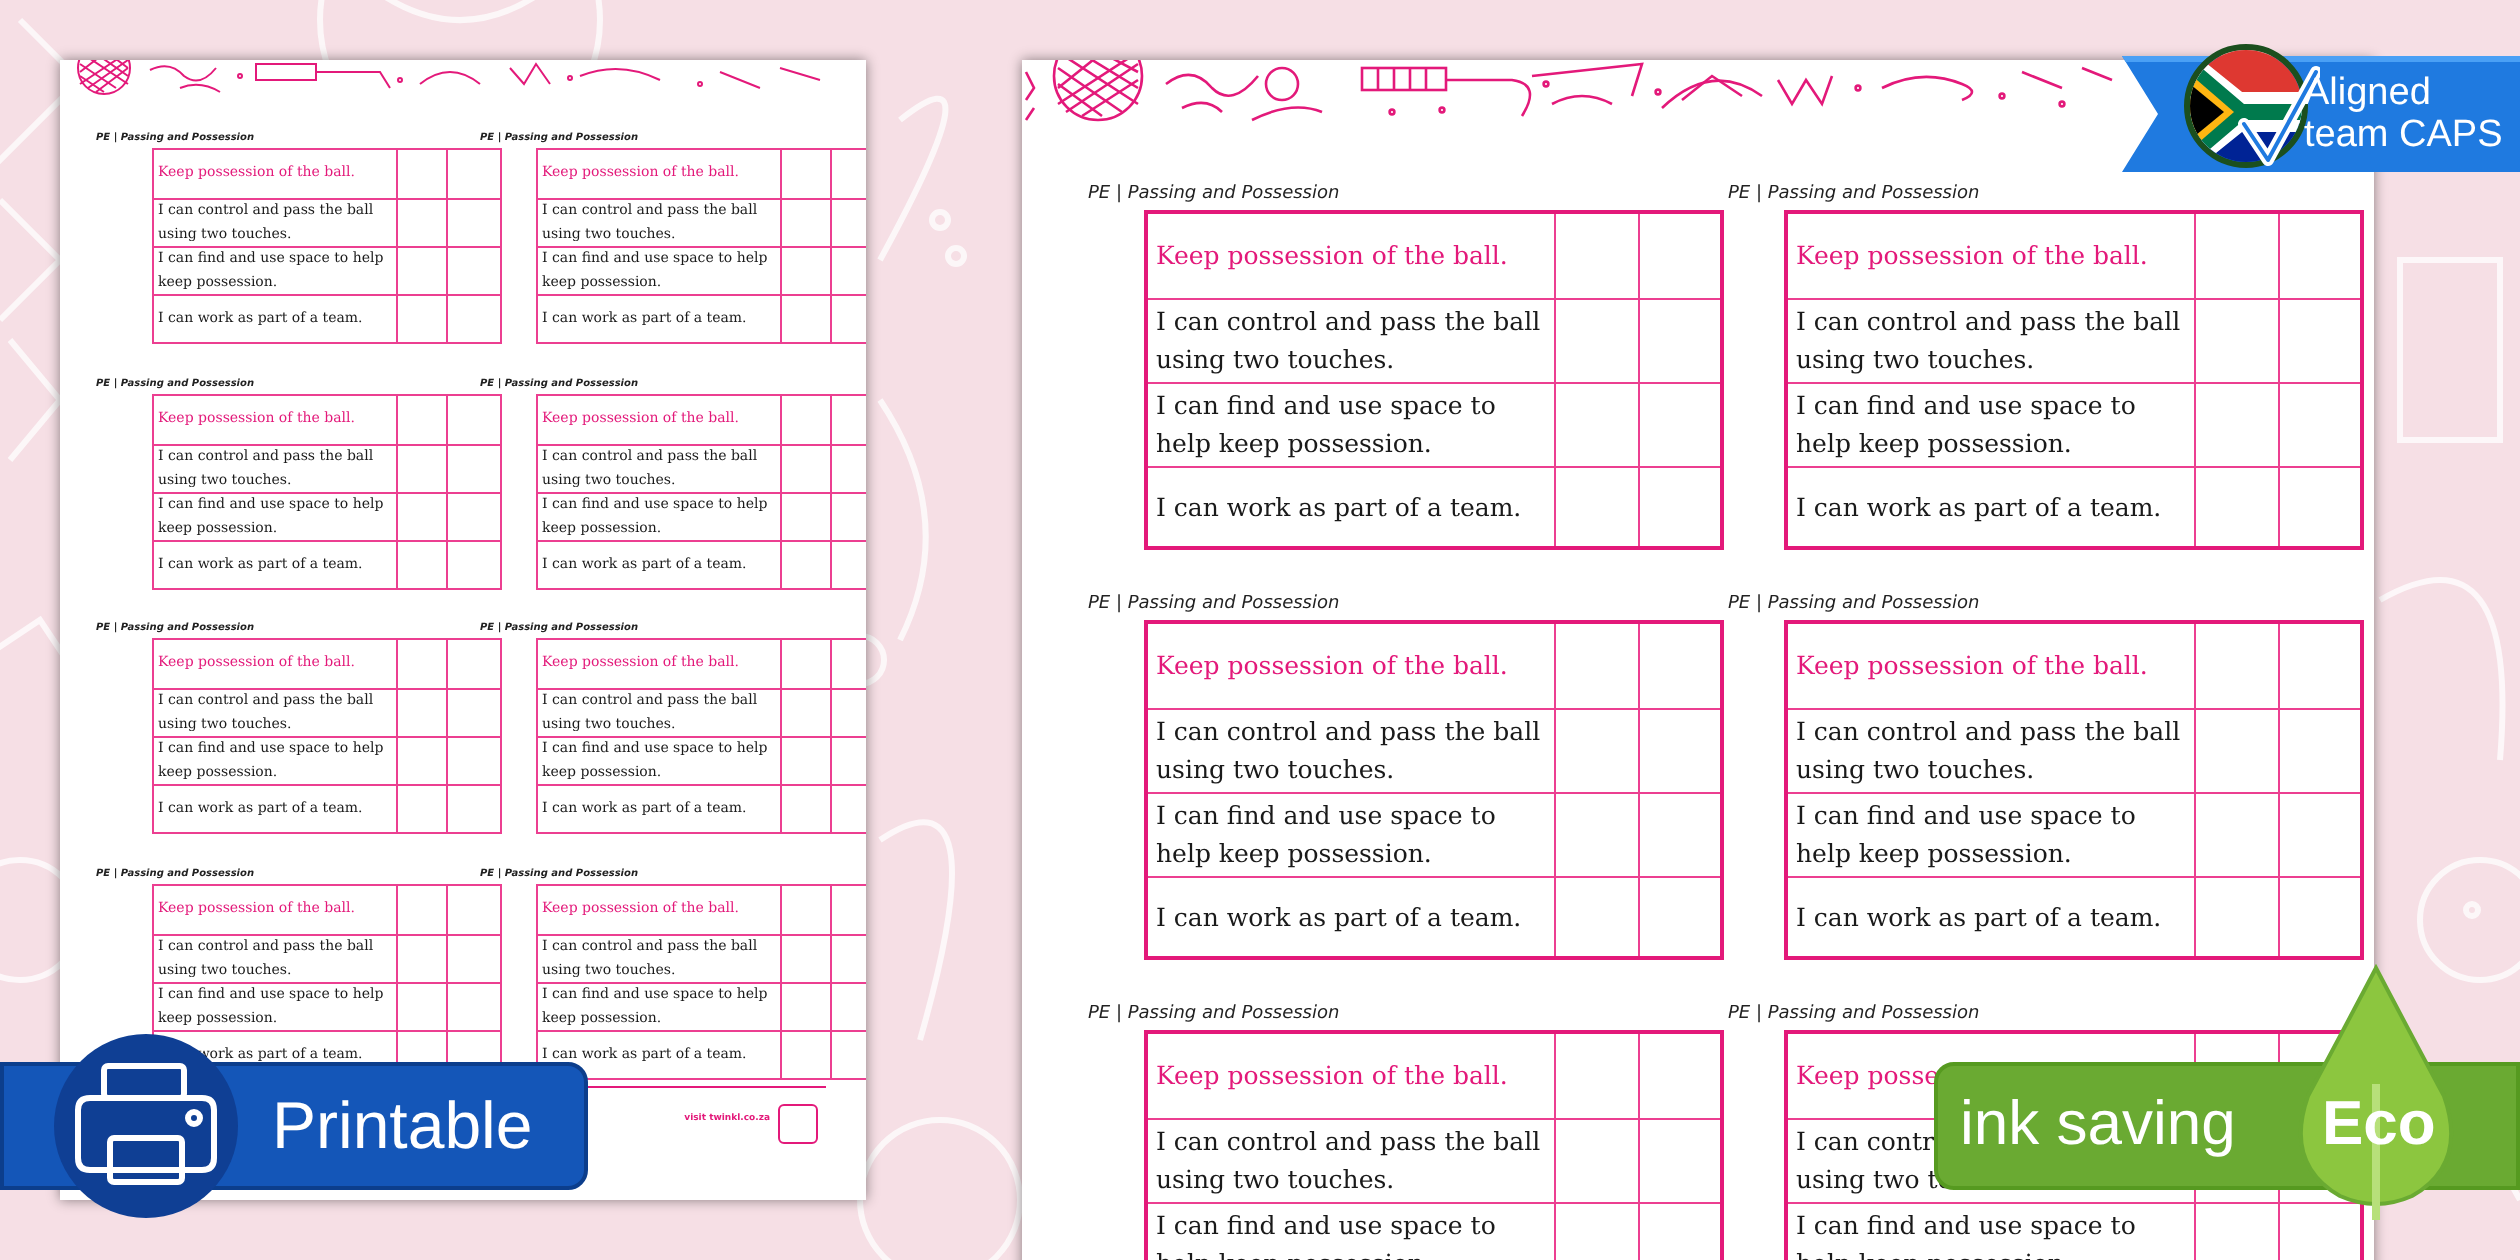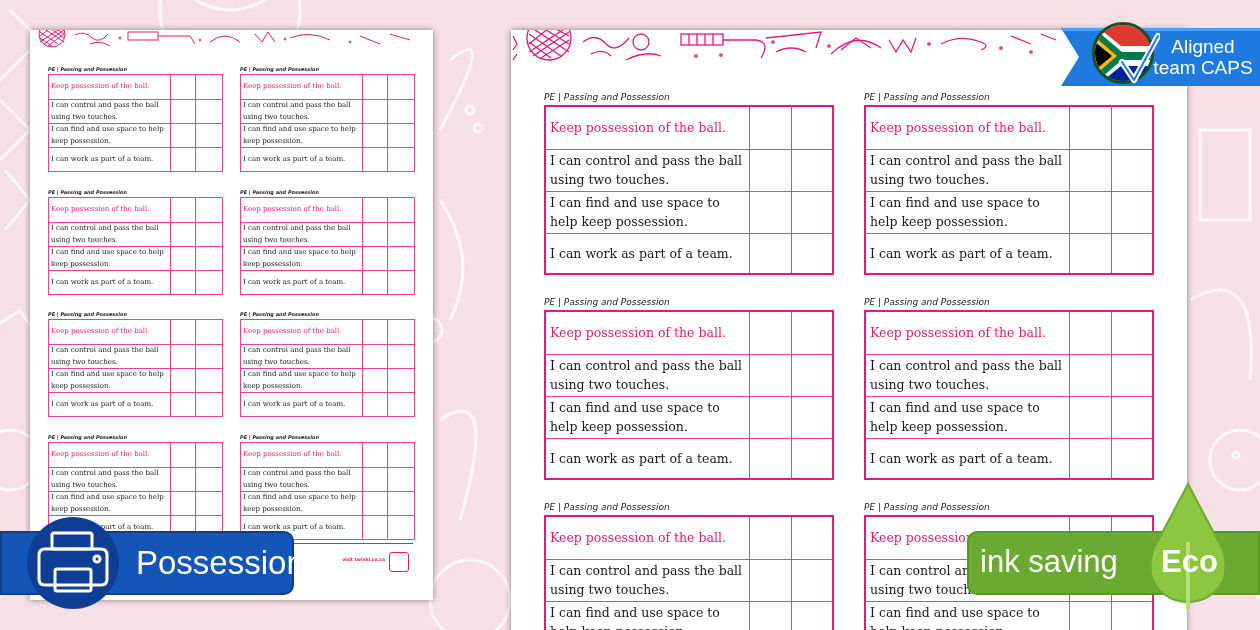--- a/index.html
+++ b/index.html
@@ -24,20 +24,21 @@
     font-family: "DejaVu Sans", sans-serif;
     color: #222;
     white-space: nowrap;
     font-style: italic;
   }
   table.grid {
     border-collapse: collapse;
     border: 2px solid #e3197a;
     width: 100%;
     table-layout: fixed;
+    margin-left: 28px;
   }
   table.grid td {
     border: 1px solid #ec3f91;
     vertical-align: middle;
     color: #1a1a1a;
     font-family: "DejaVu Serif", serif;
   }
   table.grid td.objective { color: #e3197a; }
   
   .page-right .card { width: 290px; }
@@ -80,21 +81,21 @@
     border-top: 3px solid #4aa0f5;
   }
   .caps-flag {
     position: absolute; left: 1092px; top: 22px; width: 62px; height: 62px;
     border-radius: 50%; overflow: hidden;
     border: 3px solid #1b4f1e;
   }
   .caps-text {
     position: absolute; left: 1152px; top: 36px; width: 102px;
     color: #fff; font-family: "Liberation Sans", sans-serif;
-    font-size: 19px; line-height: 21px; text-align: center;
+    font-size: 19px; line-height: 21px; text-align: left;
   }
   .caps-check { position: absolute; left: 1118px; top: 30px; }
   .printable-badge {
     position: absolute; left: 0; top: 531px; width: 294px; height: 64px;
     background: #1456b8;
     border-radius: 0 10px 10px 0;
     border: 2px solid #0c3e8c;
   }
   .printer-circle {
     position: absolute; left: 27px; top: 517px; width: 92px; height: 92px;
@@ -687,21 +688,21 @@
 <div class="printer-circle">
   <svg width="92" height="92" viewBox="0 0 92 92">
     <g fill="none" stroke="#ffffff" stroke-width="3" stroke-linejoin="round">
       <rect x="25" y="16" width="40" height="16" rx="2"></rect>
       <path d="M18 32 H74 Q80 32 80 38 V62 Q80 68 74 68 H18 Q12 68 12 62 V38 Q12 32 18 32 Z"></path>
       <rect x="28" y="52" width="36" height="22" rx="2"></rect>
       <circle cx="70" cy="42" r="3"></circle>
     </g>
   </svg>
 </div>
-<div class="printable-text">Possession</div>
+<div class="printable-text">Printable</div>
 
 <div class="eco-badge"></div>
 <svg class="eco-leaf" width="80" height="130" viewBox="0 0 80 130">
   <path d="M40 2 Q60 40 74 66 Q86 100 58 116 Q40 124 22 116 Q-6 100 6 66 Q20 40 40 2 Z" fill="#8cc63f" stroke="#6aaa32" stroke-width="2"></path>
   <line x1="40" y1="60" x2="40" y2="128" stroke="#b7e07a" stroke-width="4"></line>
 </svg>
 <div class="eco-text">ink saving</div>
 <div class="eco-word">Eco</div>
 
 </body></html>

